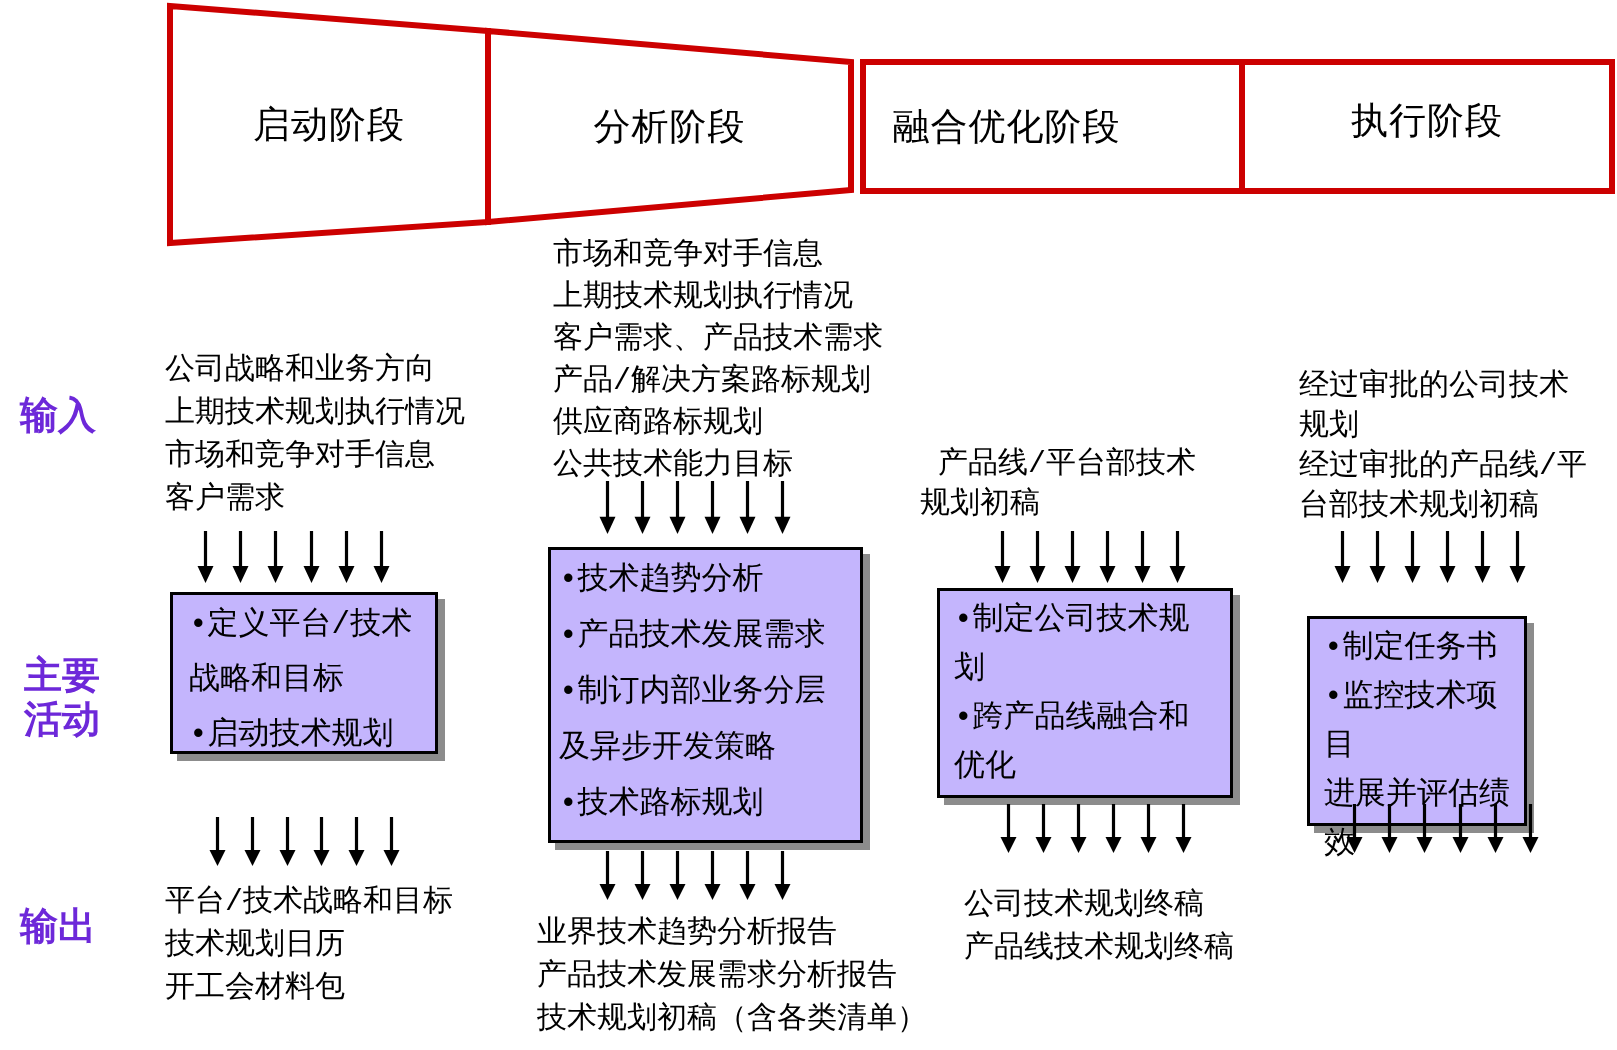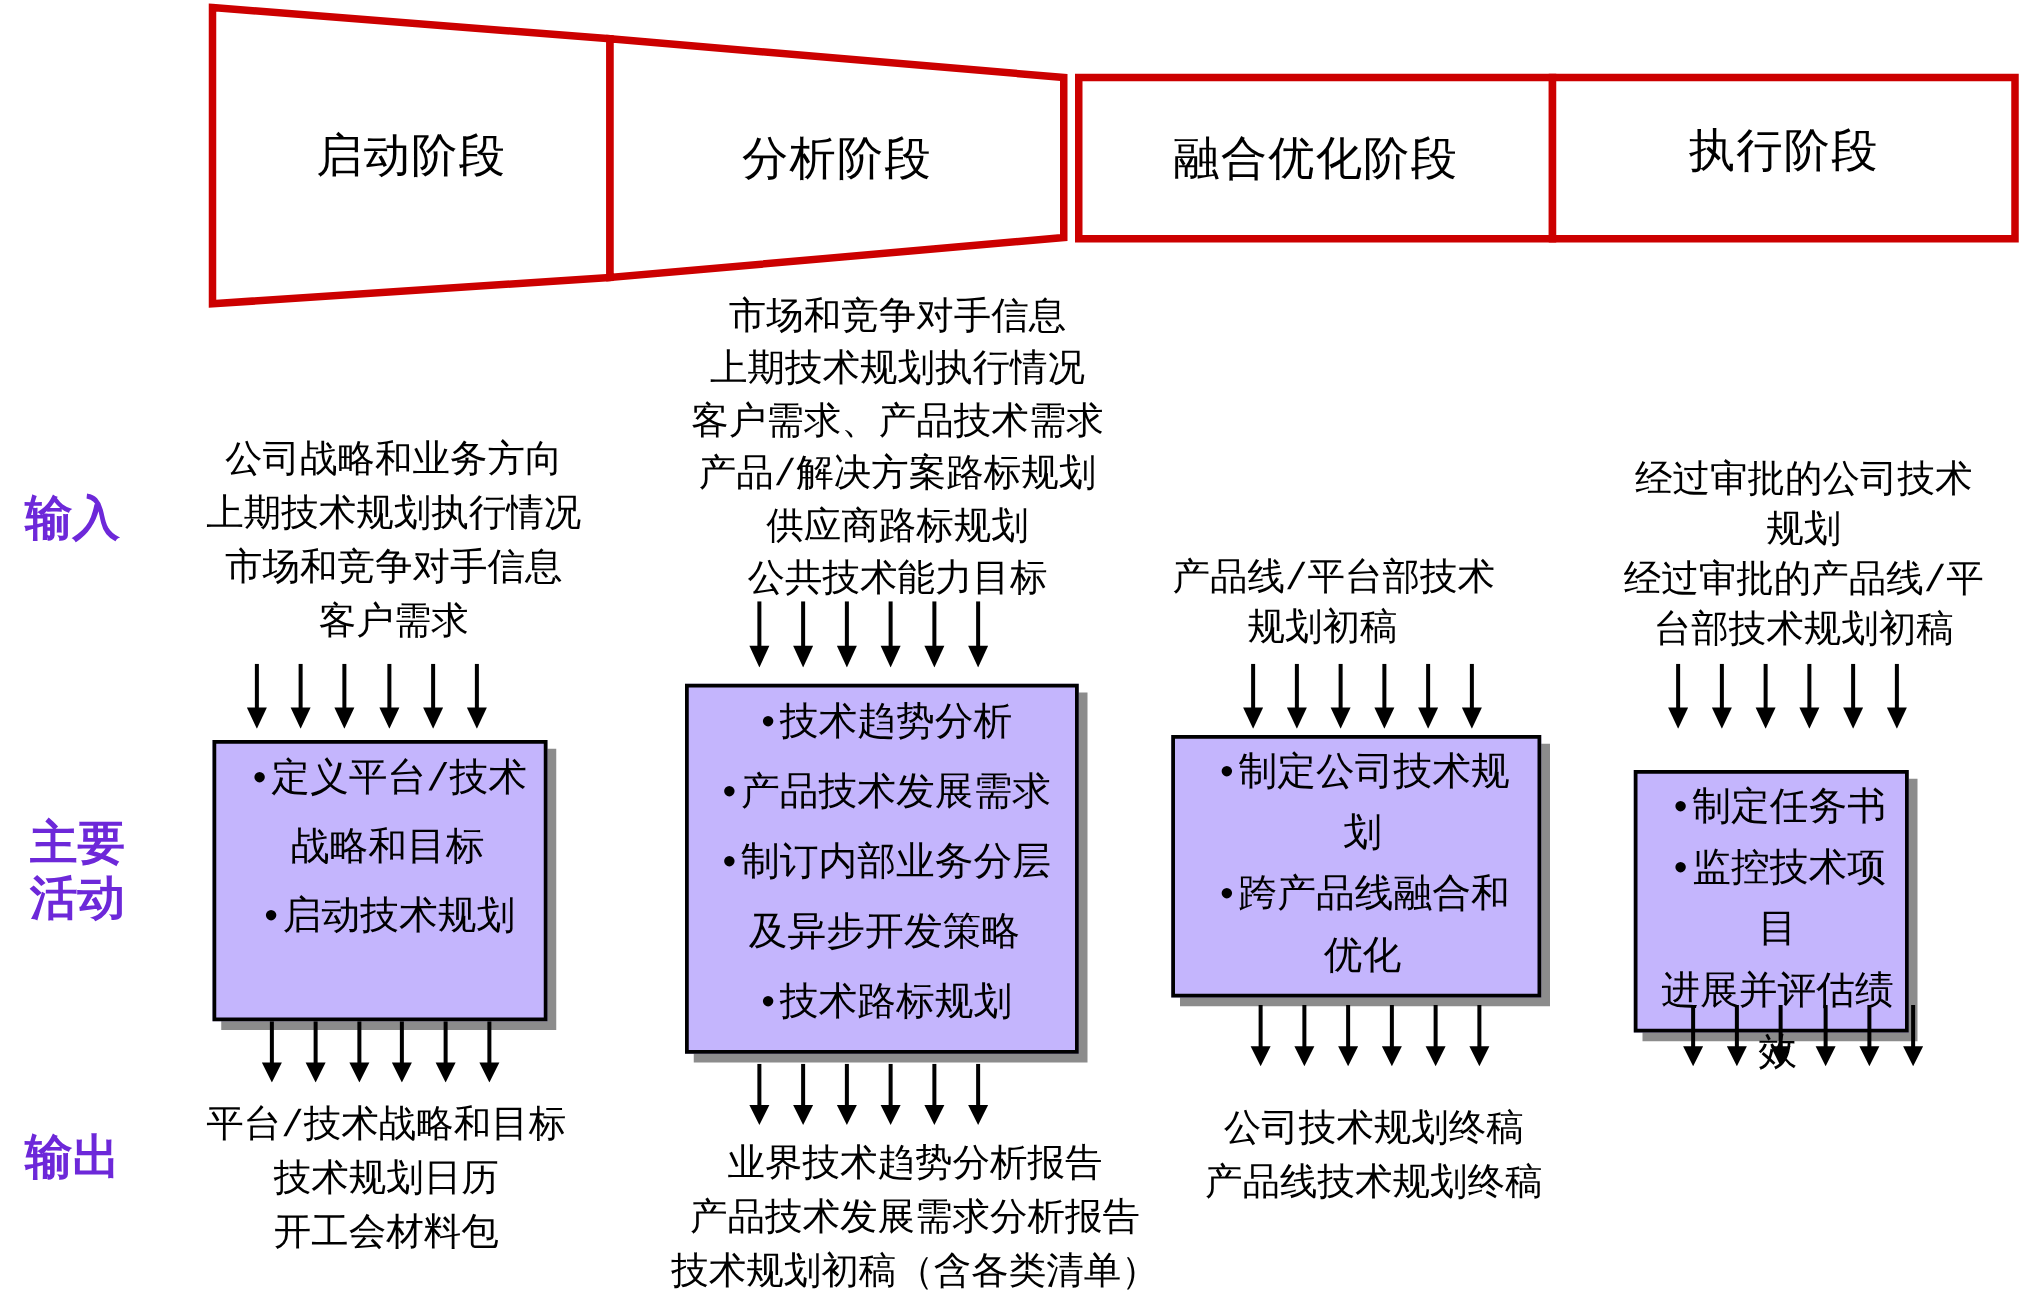--- a/index.html
+++ b/index.html
@@ -9,21 +9,21 @@
   }
   svg.funnel{position:absolute;left:0;top:0;}
   .phase-label{
     position:absolute;display:flex;align-items:center;justify-content:center;
     font-size:37px;letter-spacing:1px;color:#000;
   }
   .row-label{
     position:absolute;font-size:38px;font-weight:bold;color:#6d28d9;
     line-height:44px;white-space:pre-wrap;
   }
-  .ml{white-space:pre-wrap;text-align:center;}
+  .ml{white-space:pre-wrap;}
   .txt{position:absolute;font-size:30px;line-height:43px;color:#000;}
   .txt.tight{line-height:40px;}
   .txt.mid{line-height:42px;}
   .act-box{
     position:absolute;background:#c4b5fd;border:3px solid #000;
     box-shadow:7px 7px 0 #8C8C8C;box-sizing:border-box;
     font-size:31px;color:#000;
   }
   .act-box .ml{padding:4px 4px 0 14px;}
   .act-box.lh55 .ml{line-height:55px;padding-top:2px;padding-left:16px;}
@@ -39,21 +39,21 @@
 
   <svg class="funnel" width="1617" height="260" viewBox="0 0 1617 260">
     <polygon points="170,6 488,31 488,222 170,243" fill="#ffffff" stroke="#CC0000" stroke-width="6"></polygon>
     <polygon points="488,31 851,62 851,190 488,222" fill="#ffffff" stroke="#CC0000" stroke-width="6"></polygon>
     <rect x="863" y="62" width="379" height="129" fill="#ffffff" stroke="#CC0000" stroke-width="6"></rect>
     <rect x="1242" y="62" width="370" height="129" fill="#ffffff" stroke="#CC0000" stroke-width="6"></rect>
   </svg>
 
   <div class="phase-label" style="left:170px;top:6px;width:318px;height:237px">启动阶段</div>
   <div class="phase-label" style="left:488px;top:31px;width:363px;height:191px">分析阶段</div>
-  <div class="phase-label" style="left:863px;top:62px;width:379px;height:129px">融合优化阶段</div>
+  <div class="phase-label" style="left:817px;top:62px;width:379px;height:129px">融合优化阶段</div>
   <div class="phase-label" style="left:1242px;top:56px;width:370px;height:129px">执行阶段</div>
 
   <div class="row-label" style="left:20px;top:396px">输入</div>
   <div class="row-label" style="left:24px;top:656px">主要
 活动</div>
   <div class="row-label" style="left:20px;top:907px">输出</div>
 
   <div class="txt ml" style="left:165px;top:349px">公司战略和业务方向
 上期技术规划执行情况
 市场和竞争对手信息
@@ -77,21 +77,21 @@
       </svg>
       <svg class="arr" viewBox="0 0 17 52" preserveAspectRatio="none">
         <line x1="8.5" y1="0" x2="8.5" y2="37" stroke="#000" stroke-width="3.2"></line>
         <polygon points="0.5,35 16.5,35 8.5,52" fill="#000"></polygon>
       </svg>
       <svg class="arr" viewBox="0 0 17 52" preserveAspectRatio="none">
         <line x1="8.5" y1="0" x2="8.5" y2="37" stroke="#000" stroke-width="3.2"></line>
         <polygon points="0.5,35 16.5,35 8.5,52" fill="#000"></polygon>
       </svg>
     </div>
-  <div class="act-box lh55" style="left:170px;top:592px;width:268px;height:225px">
+  <div class="act-box lh55" style="left:170px;top:592px;width:268px;height:162px">
     <div class="ml">•定义平台/技术
 战略和目标
 •启动技术规划</div>
   </div>
   <div class="arrow-group" style="left:209px;top:817px;width:191px;height:49px">
       <svg class="arr" viewBox="0 0 17 52" preserveAspectRatio="none">
         <line x1="8.5" y1="0" x2="8.5" y2="37" stroke="#000" stroke-width="3.2"></line>
         <polygon points="0.5,35 16.5,35 8.5,52" fill="#000"></polygon>
       </svg>
       <svg class="arr" viewBox="0 0 17 52" preserveAspectRatio="none">

